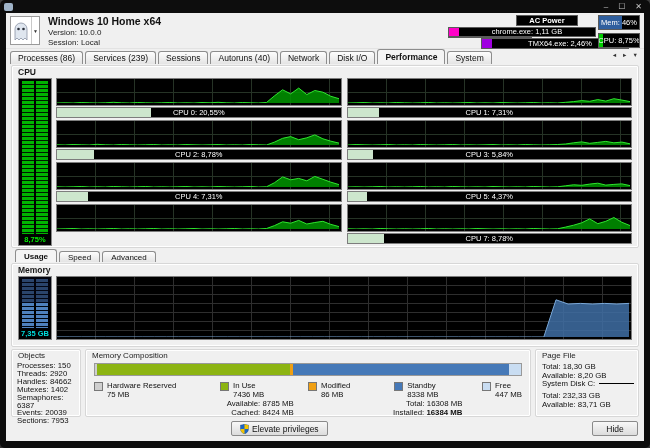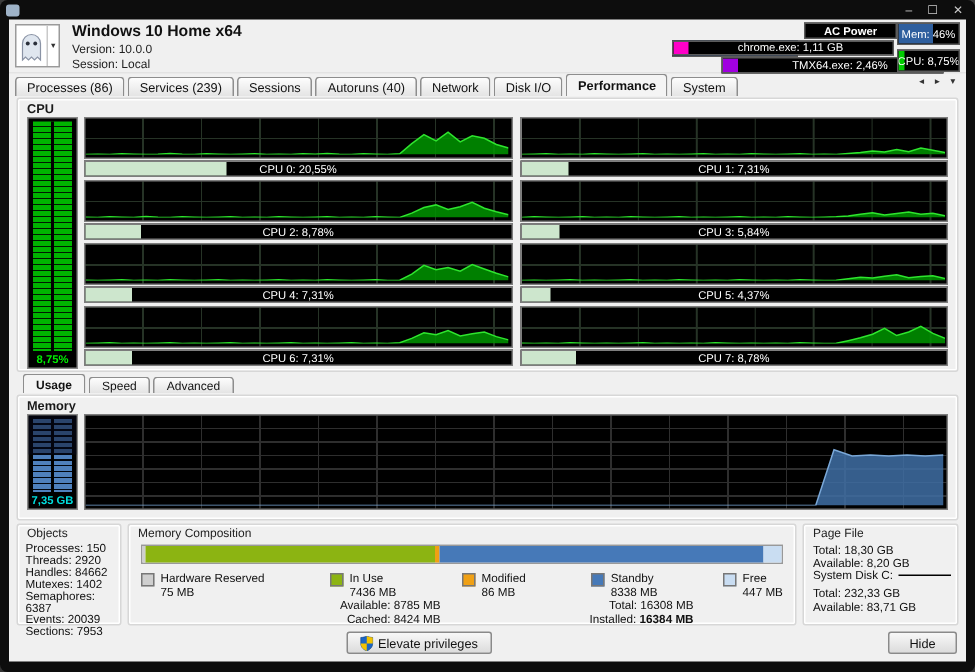--- a/index.html
+++ b/index.html
@@ -15,21 +15,21 @@
   .header { position:relative; height:36px; border-bottom:1px solid #e3e3e3; }
   .appbox { position:absolute; left:4px; top:3px; width:30px; height:29px; background:#fff; border:1px solid #9a9a9a; display:flex; align-items:center; }
   .appbox .ghost { flex:1; display:flex; justify-content:center; }
   .appbox .drop { width:8px; height:100%; border-left:1px solid #c9c9c9; font-size:5px; color:#333; display:flex; align-items:center; justify-content:center; }
   .ostitle { position:absolute; left:42px; top:2px; }
   .ostitle .t { font-size:10.5px; font-weight:bold; color:#111; }
   .ostitle .s { font-size:8px; color:#222; margin-top:1px; }
   .status { position:absolute; right:4px; top:2px; width:192px; height:33px; font-size:7.5px; }
   .sbox { position:absolute; border:1px solid #5a5a5a; color:#fff; background:#000; display:flex; align-items:center; justify-content:center; overflow:hidden; white-space:nowrap; }
   .clock { left:0; top:12px; width:84px; height:10.5px; background:#3b82f6; color:#000; font-weight:bold; }
-  .acpower { left:88px; top:0; width:62px; height:10.5px; font-weight:bold;align-items:flex-end; }
+  .acpower { left:68px; top:0; width:62px; height:10.5px; font-weight:bold;align-items:flex-end; }
   .procrow { left:0; width:148px; height:10.5px; justify-content:flex-start; }
   .procrow .swatch { width:10px; height:100%; flex:none; }
   .procrow .ptxt { flex:1; text-align:center; }
   .memb { right:0; top:0; width:42px; height:15px;margin-left:42px; }
   .cpub { right:0; top:18px; width:42px; height:15px; }
   .memb .fill { position:absolute; left:0; top:0; bottom:0; background:#2f5f9e; }
   .cpub .gbar { position:absolute; left:0; top:0; bottom:0; width:4px; background:#00cc00; }
   .memb span, .cpub span { position:relative; z-index:1; }
 
   
@@ -253,24 +253,20 @@
                 <div class="blabel">CPU 5: 4,37%</div>
               </div>
           </div>
           <div class="cpucell">
             <div class="graph cpu-spark">
                 <svg width="282" height="24" style="position:absolute;left:0;top:0;">
                   <polygon points="0,24 0.0,24.0 8.1,23.8 16.1,23.5 24.2,24.0 32.2,23.8 40.3,24.0 48.3,23.8 56.4,23.5 64.5,24.0 72.5,23.8 80.6,24.0 88.6,23.8 96.7,23.5 104.7,24.0 112.8,23.8 120.9,24.0 128.9,23.8 137.0,23.5 145.0,24.0 153.1,23.8 161.1,24.0 169.2,23.8 177.3,23.5 185.3,24.0 193.4,23.8 201.4,24.0 209.5,23.5 217.5,20.6 225.6,16.8 233.7,18.2 241.7,15.4 249.8,19.0 257.8,17.5 265.9,16.3 273.9,19.4 282.0,21.6 282,24" fill="#009500" fill-opacity="0.85"></polygon>
                   <polyline points="0.0,24.0 8.1,23.8 16.1,23.5 24.2,24.0 32.2,23.8 40.3,24.0 48.3,23.8 56.4,23.5 64.5,24.0 72.5,23.8 80.6,24.0 88.6,23.8 96.7,23.5 104.7,24.0 112.8,23.8 120.9,24.0 128.9,23.8 137.0,23.5 145.0,24.0 153.1,23.8 161.1,24.0 169.2,23.8 177.3,23.5 185.3,24.0 193.4,23.8 201.4,24.0 209.5,23.5 217.5,20.6 225.6,16.8 233.7,18.2 241.7,15.4 249.8,19.0 257.8,17.5 265.9,16.3 273.9,19.4 282.0,21.6" fill="none" stroke="#2ee52e" stroke-width="1"></polyline>
                 </svg>
               </div>
-            <div class="cpubar">
-                <div class="fill" style="width: 11%;"></div>
-                <div class="blabel">CPU 6: 7,31%</div>
-              </div>
           </div>
           <div class="cpucell">
             <div class="graph cpu-spark">
                 <svg width="282" height="24" style="position:absolute;left:0;top:0;">
                   <polygon points="0,24 0.0,23.8 8.1,24.0 16.1,23.8 24.2,24.0 32.2,23.5 40.3,23.8 48.3,24.0 56.4,23.8 64.5,24.0 72.5,23.8 80.6,23.5 88.6,24.0 96.7,23.8 104.7,24.0 112.8,23.8 120.9,24.0 128.9,23.5 137.0,23.8 145.0,24.0 153.1,23.8 161.1,24.0 169.2,23.8 177.3,24.0 185.3,23.5 193.4,23.8 201.4,24.0 209.5,23.8 217.5,22.1 225.6,20.2 233.7,17.8 241.7,13.9 249.8,18.7 257.8,16.3 265.9,12.5 273.9,17.3 282.0,20.6 282,24" fill="#009500" fill-opacity="0.85"></polygon>
                   <polyline points="0.0,23.8 8.1,24.0 16.1,23.8 24.2,24.0 32.2,23.5 40.3,23.8 48.3,24.0 56.4,23.8 64.5,24.0 72.5,23.8 80.6,23.5 88.6,24.0 96.7,23.8 104.7,24.0 112.8,23.8 120.9,24.0 128.9,23.5 137.0,23.8 145.0,24.0 153.1,23.8 161.1,24.0 169.2,23.8 177.3,24.0 185.3,23.5 193.4,23.8 201.4,24.0 209.5,23.8 217.5,22.1 225.6,20.2 233.7,17.8 241.7,13.9 249.8,18.7 257.8,16.3 265.9,12.5 273.9,17.3 282.0,20.6" fill="none" stroke="#2ee52e" stroke-width="1"></polyline>
                 </svg>
               </div>
             <div class="cpubar">
                 <div class="fill" style="width: 13%;"></div>

